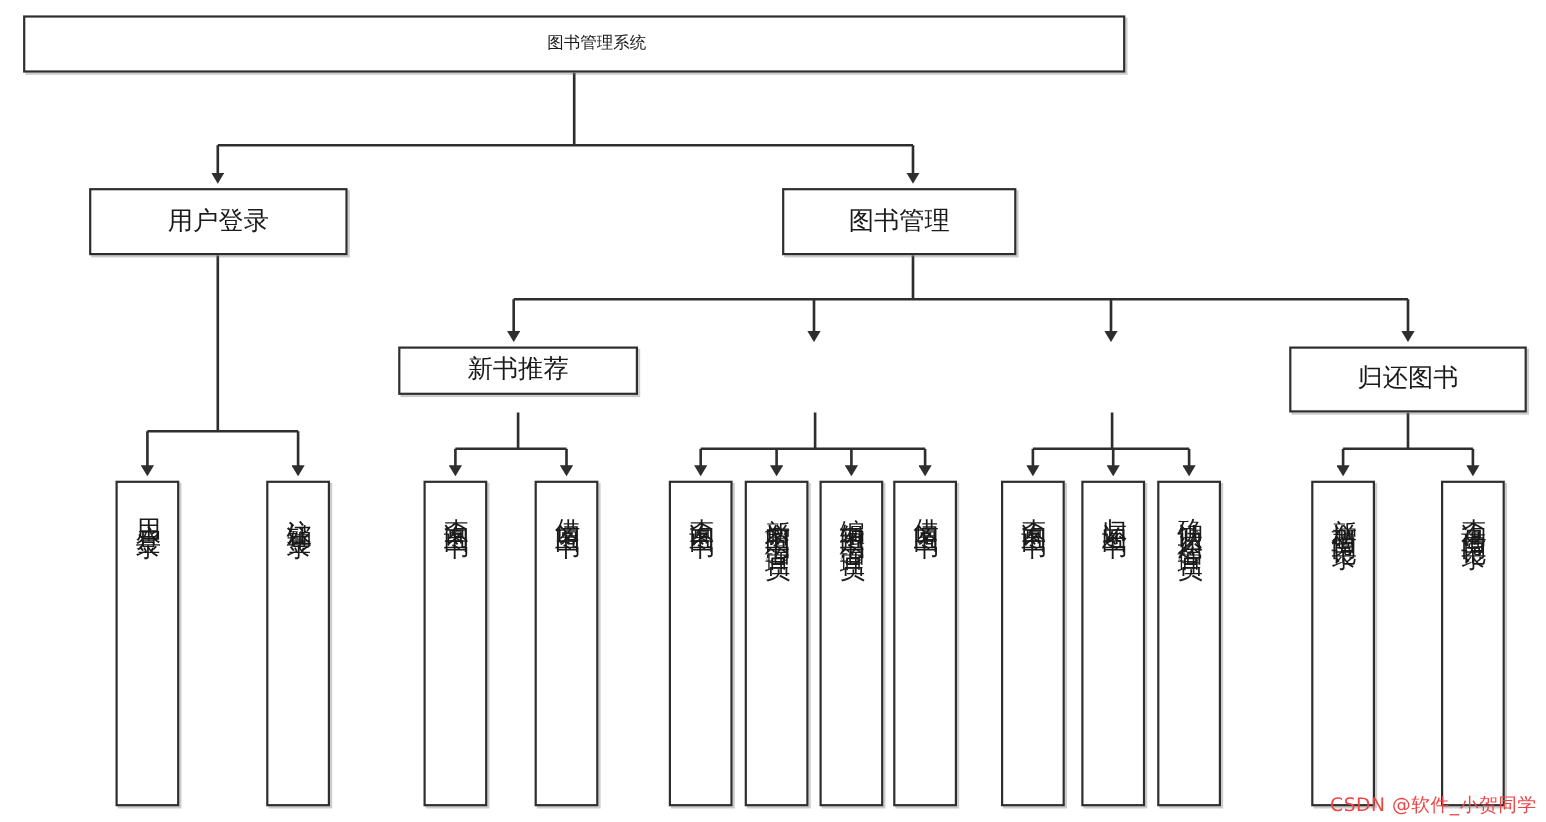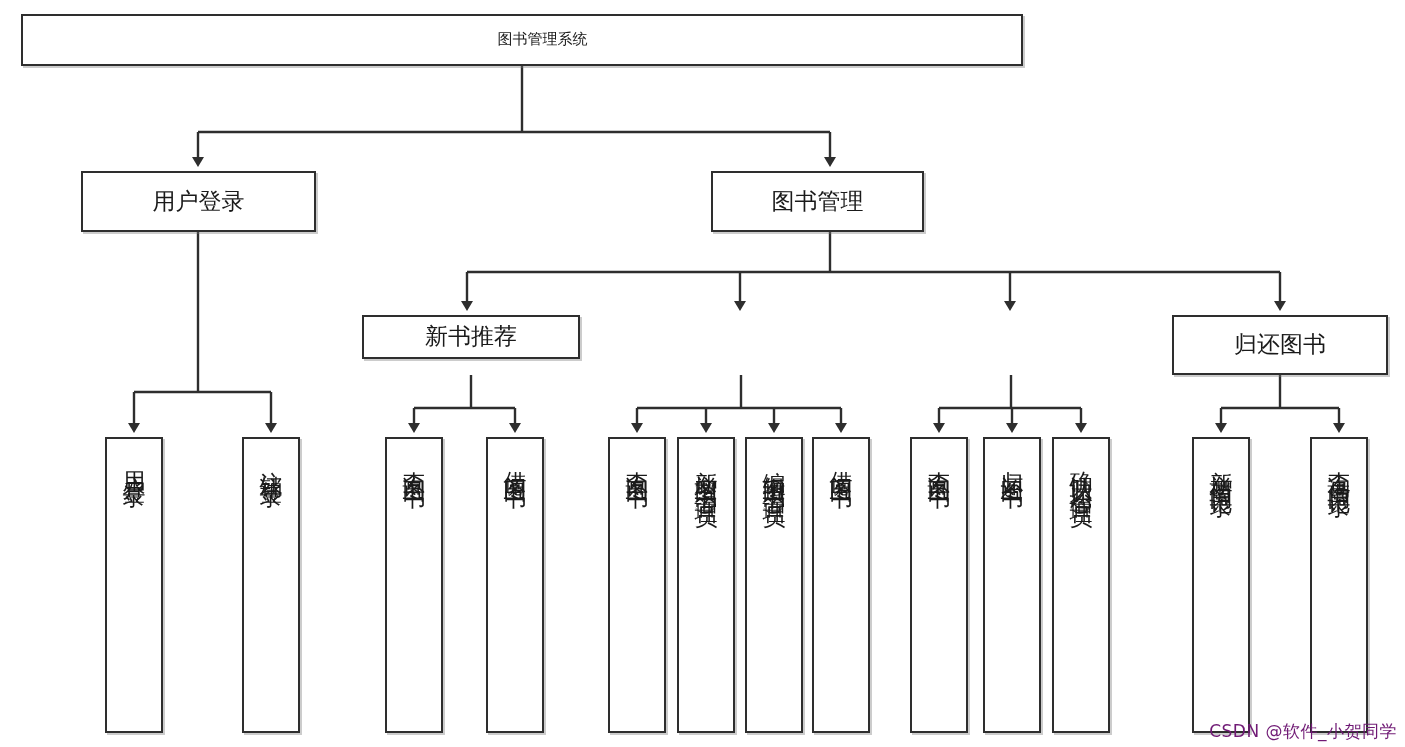--- a/index.html
+++ b/index.html
@@ -57,21 +57,21 @@
     text-orientation: upright;
     font-size: 23px;
     letter-spacing: 5px;
     line-height: 1;
   }
   #watermark {
     position: absolute;
     right: 8px;
     bottom: 4px;
     font-size: 17px;
-    color: #701a75;
+    color: #ef4444;
     font-family: "DejaVu Sans", "Liberation Sans", sans-serif;
     white-space: nowrap;
     letter-spacing: 0.5px;
   }
 </style>
 </head>
 <body>
 
 <div id="canvas">
 

